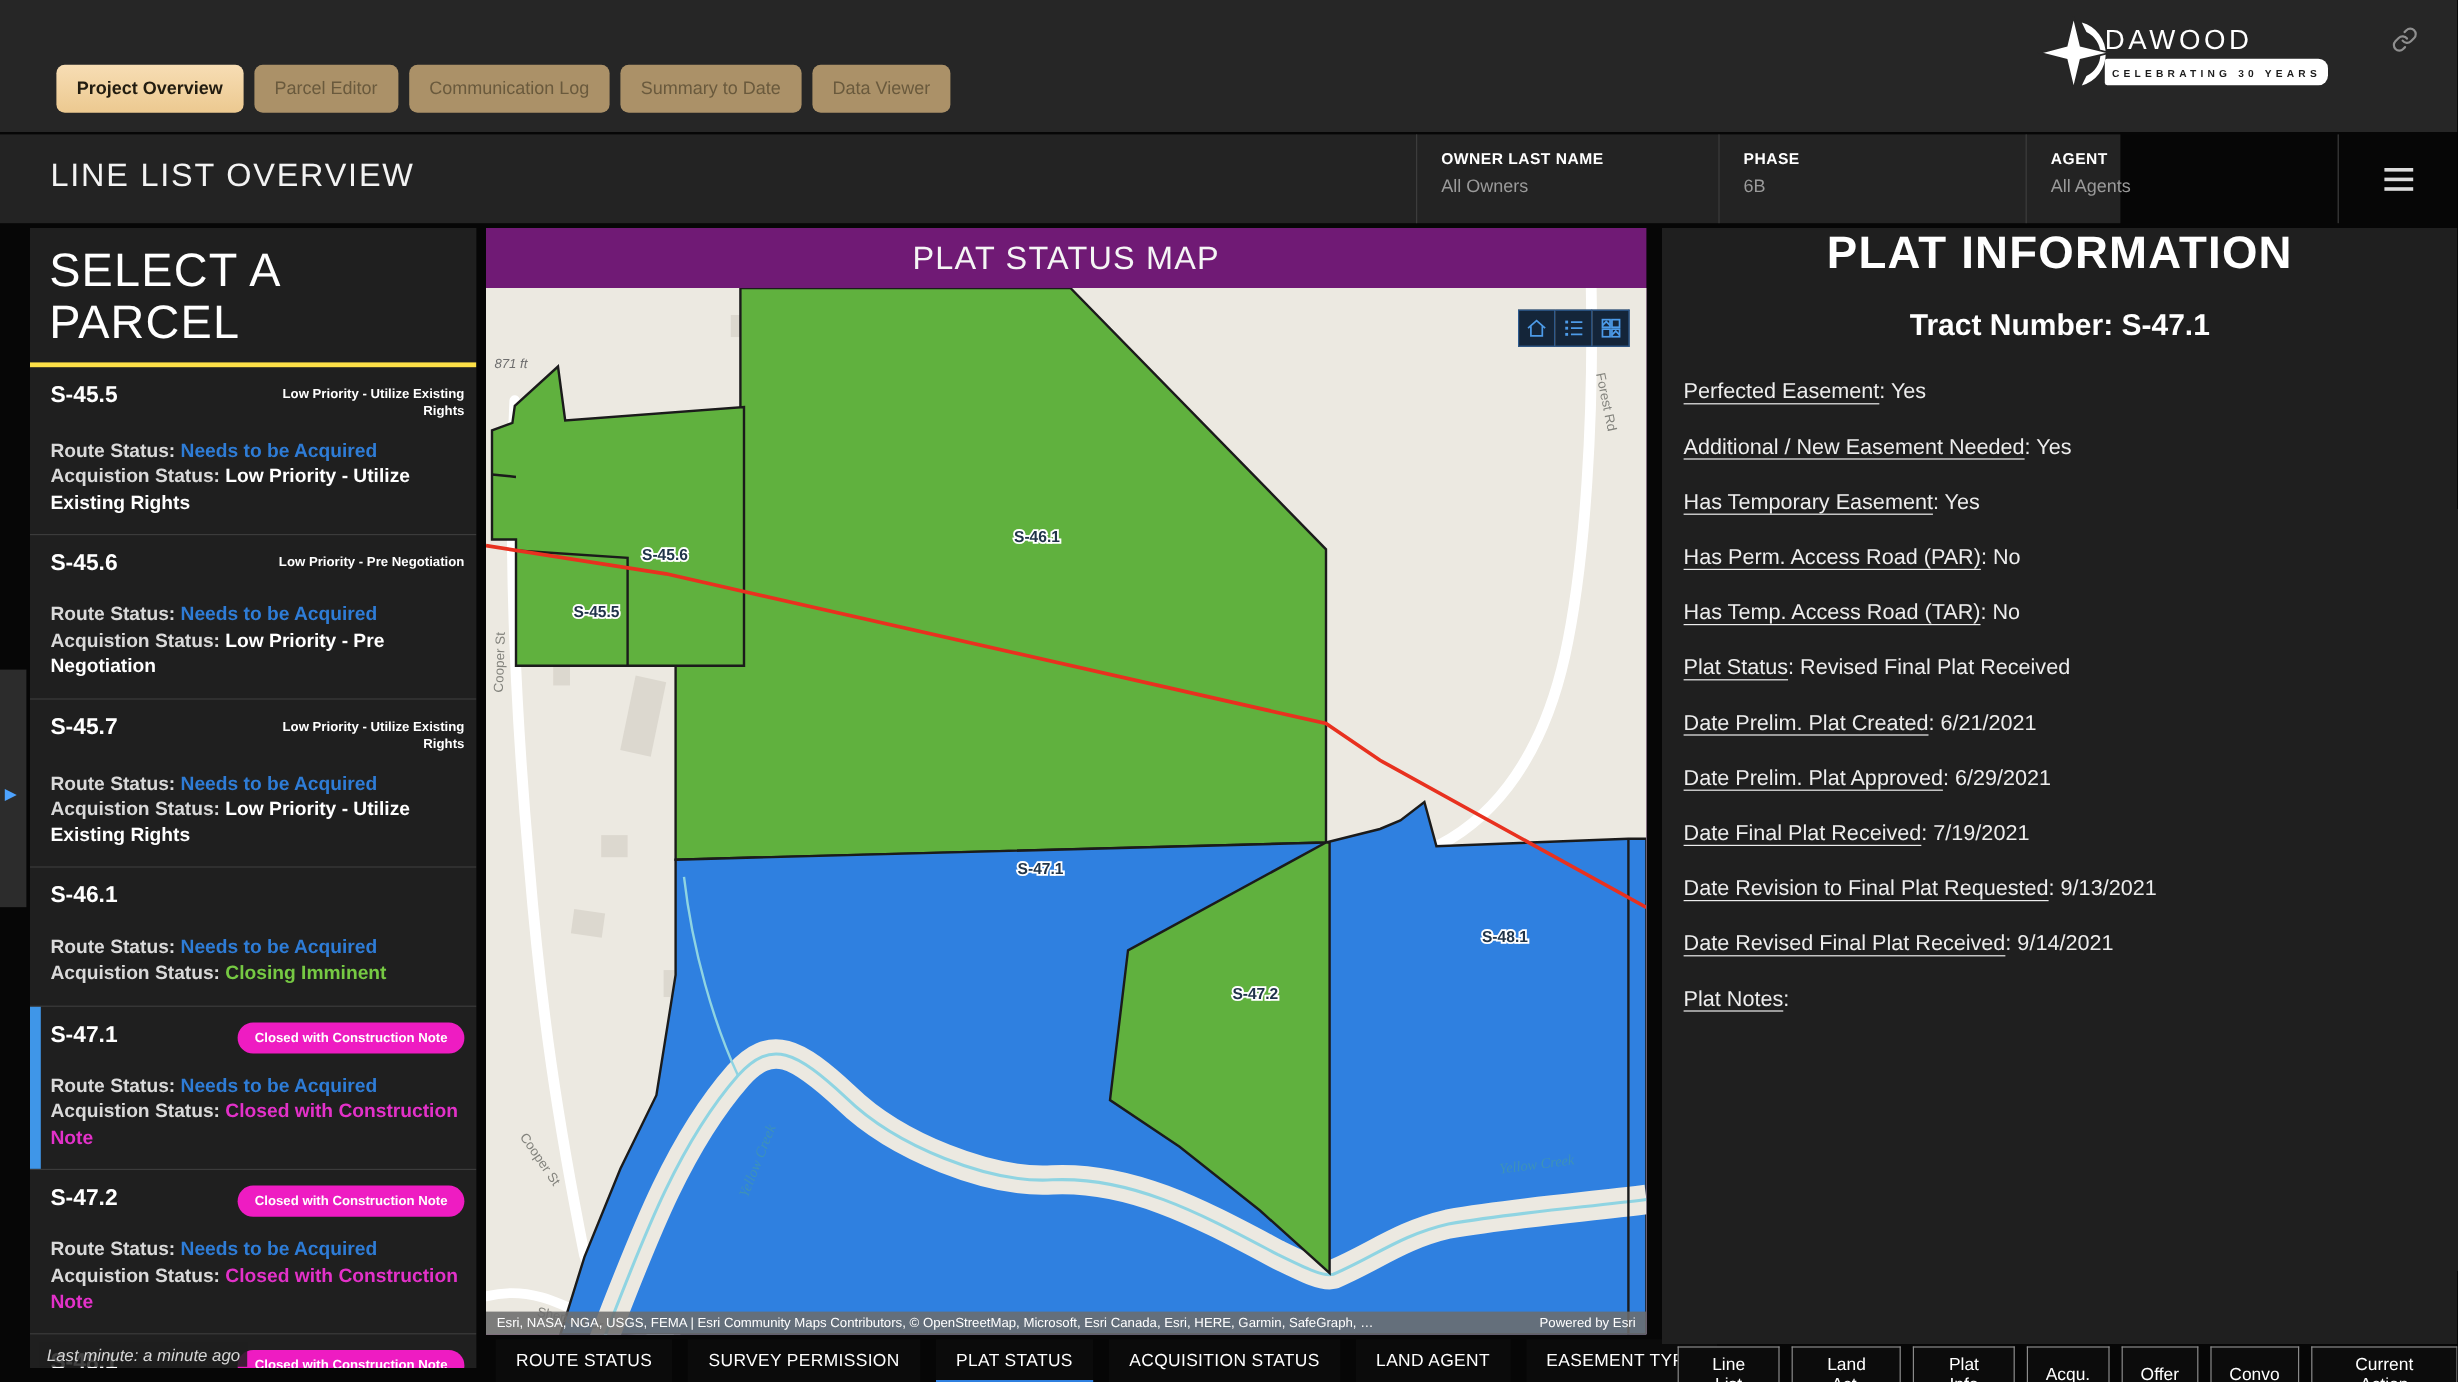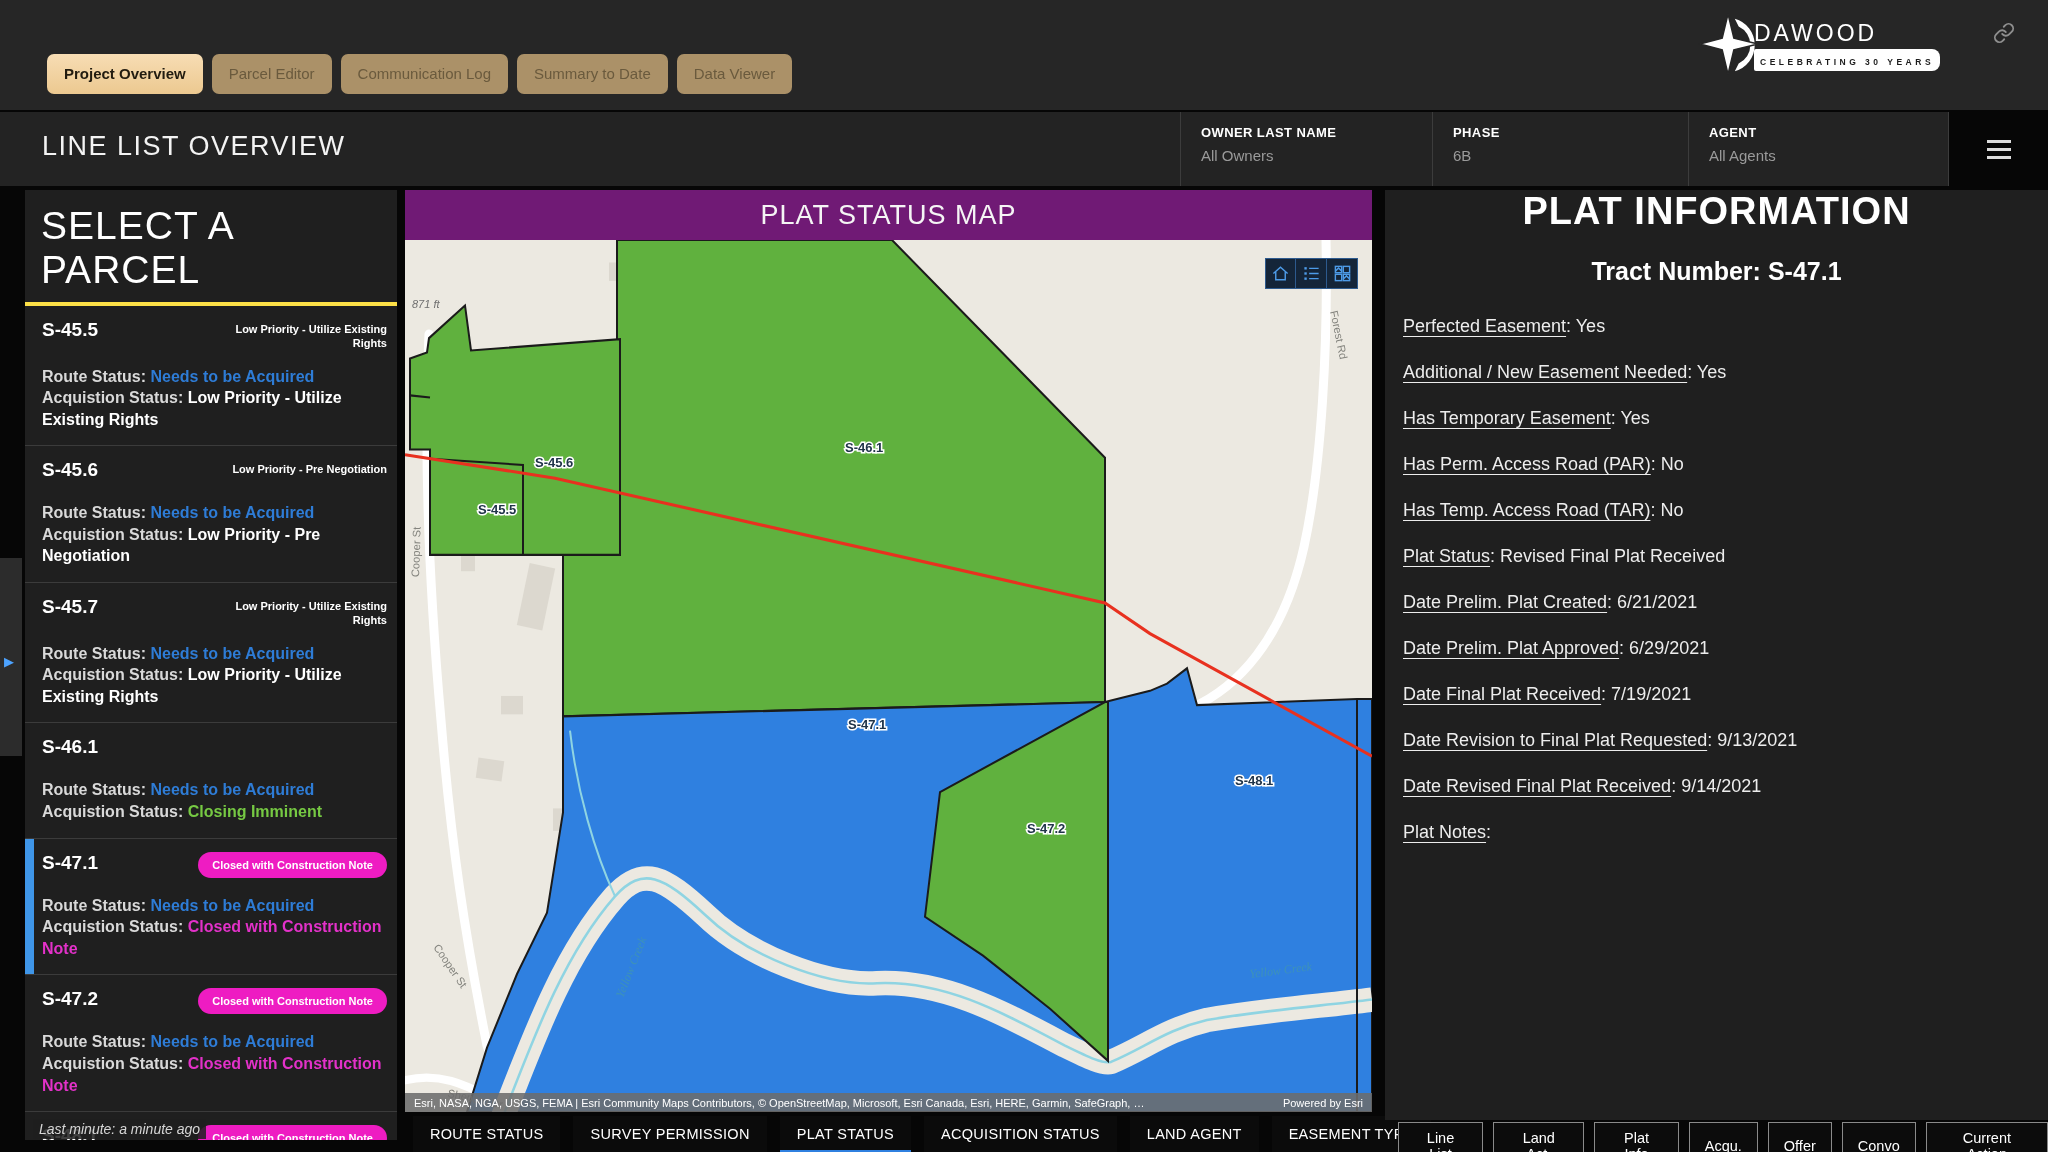--- a/index.html
+++ b/index.html
@@ -16,21 +16,21 @@
   .nav-tab.active { background:linear-gradient(#f7ddb4,#ecc globally 990); background:linear-gradient(#f7ddb4,#ecc990); color:#221c10; font-weight:bold; }
   .brand { position:absolute; left:1698px; top:6px; width:240px; height:78px; display:flex; align-items:center; }
   .brand-star { width:62px; height:66px; flex:0 0 auto; margin-right:-6px; }
   .brand-text { display:flex; flex-direction:column; }
   .brand-name { color:#fff; font-size:23px; letter-spacing:3px; font-weight:400; }
   .brand-banner { margin-top:2px; background:#fff; border-radius:2px 8px 8px 2px; padding:2px 6px; text-align:center; }
   .brand-banner span { color:#1c1c1c; font-size:8.5px; letter-spacing:3.5px; font-weight:bold; white-space:nowrap; }
   .link-icon { position:absolute; left:1993px; top:22px; width:22px; height:22px; }
 
   
-  .overview-bar { position:absolute; left:0; top:112px; width:1948px; height:74px; background:#232323;text-decoration:underline; }
+  .overview-bar { position:absolute; left:0; top:112px; width:1767px; height:74px; background:#232323;text-decoration:underline; }
   .ov-title { position:absolute; left:42px; top:19px; color:#f3f3f3; font-size:27px; font-weight:400; letter-spacing:1.5px; }
   .filter { position:absolute; top:0; height:74px; border-left:1px solid #3c3c3c; padding:13px 0 0 20px; }
   .filter .f-label { color:#fff; font-size:13px; font-weight:bold; letter-spacing:.4px; }
   .filter .f-value { color:#9a9a9a; font-size:15px; margin-top:7px; }
   .f1 { left:1180px; width:252px; } .f2 { left:1432px; width:256px; } .f3 { left:1688px; width:260px; }
   .menu-wrap { position:absolute; left:1948px; top:0; width:100px; height:74px; border-left:1px solid #3c3c3c;
                display:flex; align-items:center; justify-content:center; cursor:pointer; }
   .menu-bars { display:flex; flex-direction:column; gap:5px; }
   .menu-bars i { display:block; width:24px; height:3px; background:#dcdcdc; }
 

